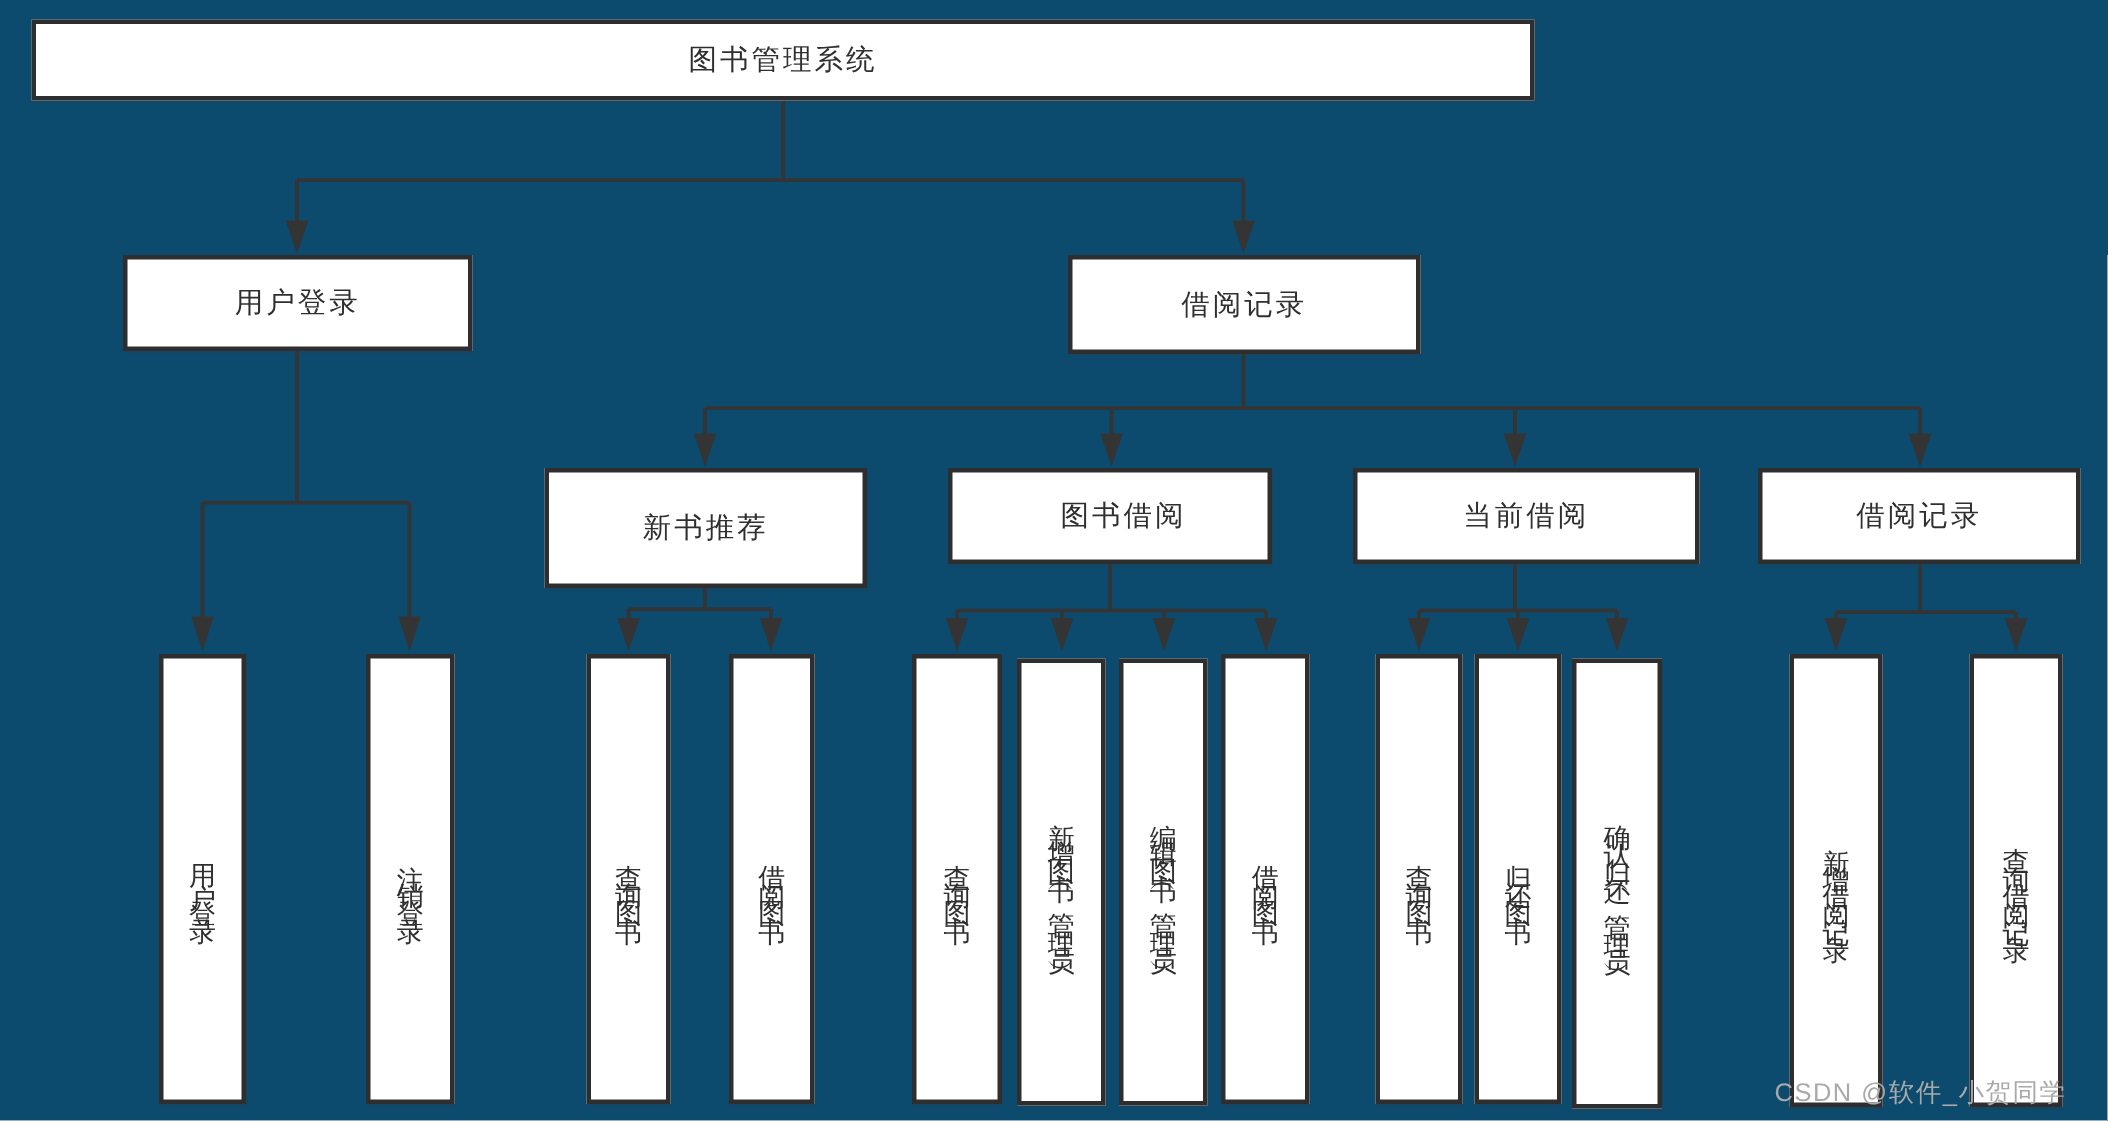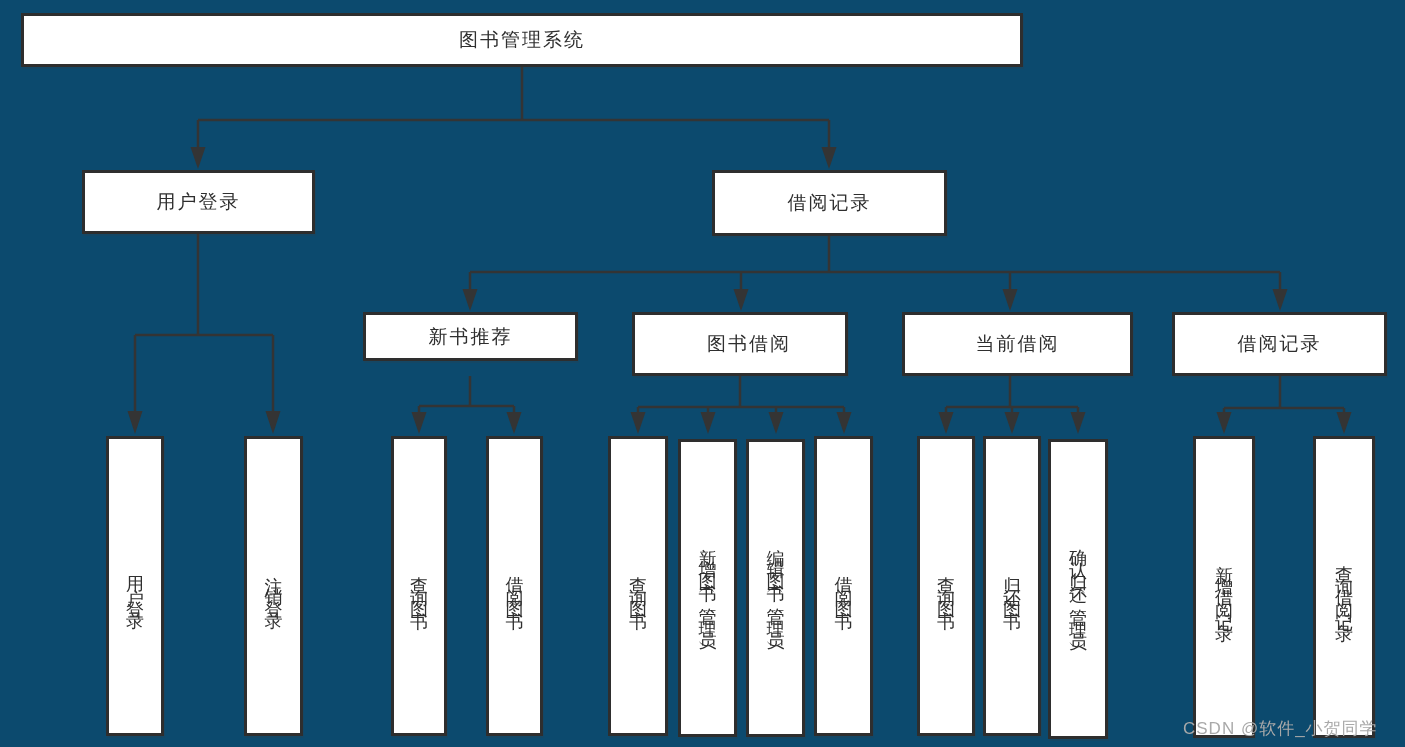--- a/index.html
+++ b/index.html
@@ -101,21 +101,21 @@
     <span class="h-label">图书管理系统</span>
   </div>
 
   <div class="box" style="left:82px;top:170px;width:233px;height:64px;">
     <span class="h-label">用户登录</span>
   </div>
   <div class="box" style="left:712px;top:170px;width:235px;height:66px;">
     <span class="h-label">借阅记录</span>
   </div>
 
-  <div class="box" style="left:363px;top:312px;width:215px;height:49px;">
+  <div class="box" style="left:363px;top:312px;width:215px;height:80px;">
     <span class="h-label">新书推荐</span>
   </div>
   <div class="box" style="left:632px;top:312px;width:216px;height:64px;padding-left:18px;">
     <span class="h-label">图书借阅</span>
   </div>
   <div class="box" style="left:902px;top:312px;width:231px;height:64px;">
     <span class="h-label">当前借阅</span>
   </div>
   <div class="box" style="left:1172px;top:312px;width:215px;height:64px;">
     <span class="h-label">借阅记录</span>

